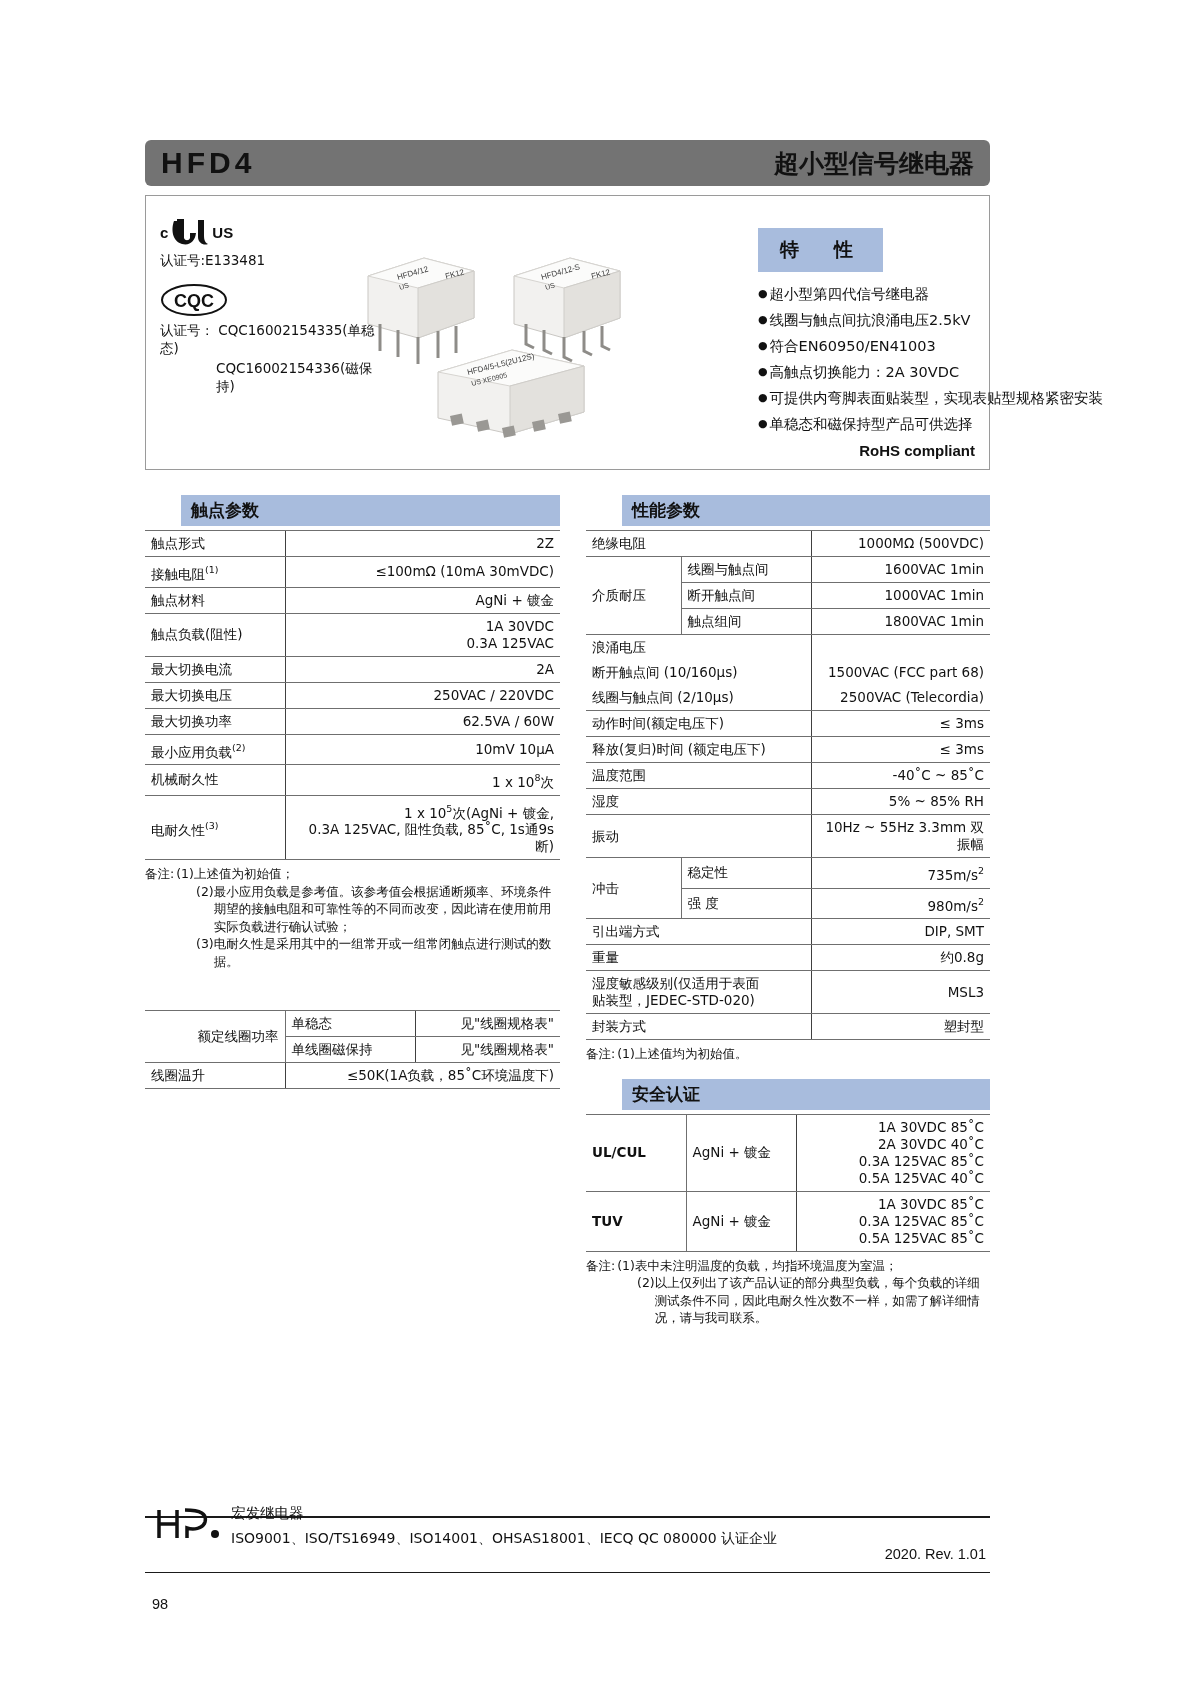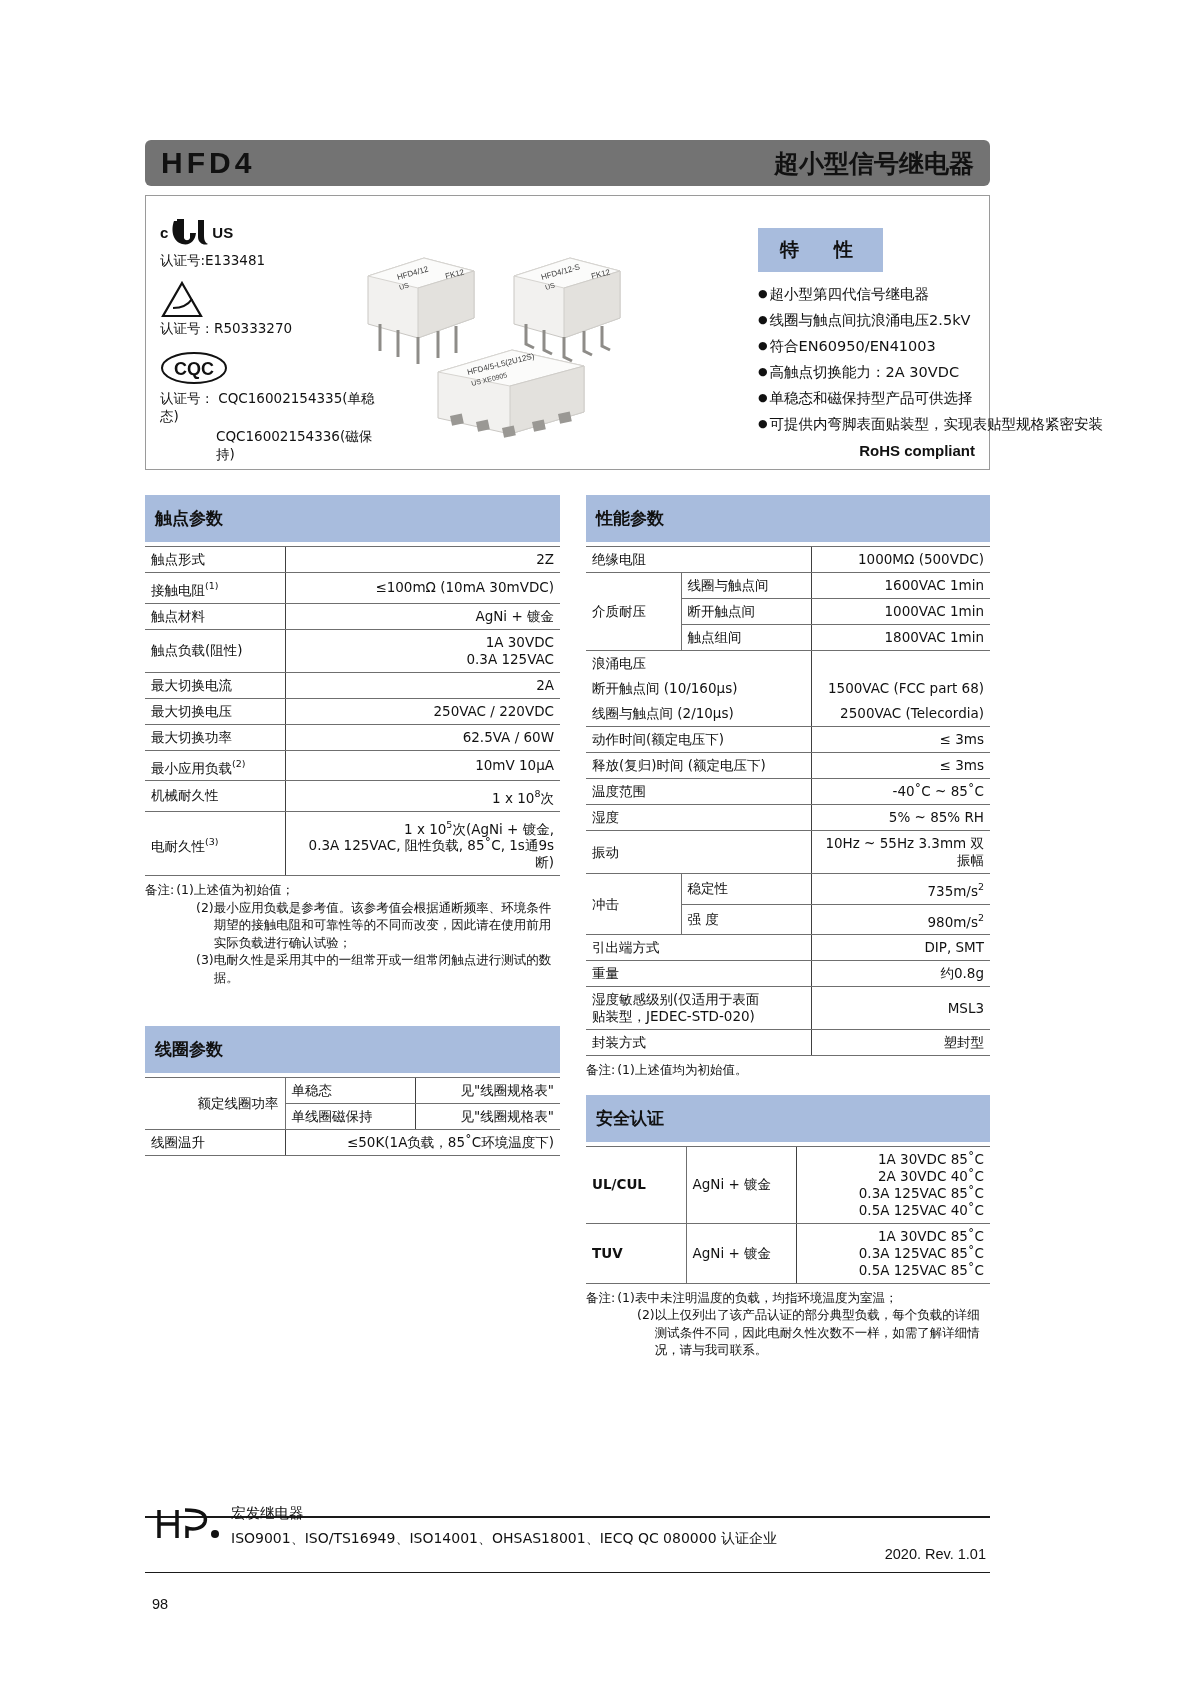--- a/index.html
+++ b/index.html
@@ -66,22 +66,23 @@
   }
   .feat-item .dot { font-size:11px; vertical-align:2px; margin-right:2px;}
   .rohs {
     position:absolute; right:14px; bottom:10px;
     font-size:15px; font-weight:bold;
   }
 
   
   .sec-head {
     background:#a8bcdd; font-size:17px; font-weight:bold;
-    padding:12px 10px; color:#111;
-    font-family:"DejaVu Sans","Liberation Sans",sans-serif;
+    padding:4px 10px; color:#111;
+    font-family:"DejaVu Sans","Liberation Sans",sans-serif;
+    margin-left:36px;
   }
 
   
   table.spec {
     width:100%; border-collapse:collapse; margin-top:4px;
     font-size:13.5px;
     font-family:"DejaVu Sans","Liberation Sans",sans-serif;
   }
   table.spec td {
     border-top:1px solid #6f6f6f;
@@ -153,29 +154,20 @@
               <path d="M4 4 C 1 12, 2 24, 12 27 C 20 29, 25 24, 26 16 L 20 16 L 20 21 C 19 24, 15 24, 14 21 L 14 4 Z" fill="#111"></path>
               <path d="M28 3 L 28 20 C 28 26, 34 29, 38 27 C 34 25, 34 21, 34 17 L 34 3 Z" fill="#111"></path>
               <path d="M7 2 L 14 2 L 14 5 L 7 5 Z" fill="#111"></path>
             </svg>
           </span>
           <span style="font-size:15px;">US</span>
         </div>
         <div class="cert-num">认证号:E133481</div>
       </div>
 
-      <div class="cert-block tri-mark">
-        <div class="cert-mark">
-          <svg width="44" height="38" viewBox="0 0 44 38">
-            <path d="M22 2 L 41 35 L 3 35 Z" fill="none" stroke="#111" stroke-width="2.2"></path>
-            <path d="M13 27 C 22 27, 28 24, 32 18" fill="none" stroke="#111" stroke-width="2.2"></path>
-          </svg>
-        </div>
-        <div class="cert-num">认证号：R50333270</div>
-      </div>
 
       <div class="cert-block cqc-mark">
         <div class="cert-mark">
           <svg width="68" height="36" viewBox="0 0 68 36">
             <ellipse cx="34" cy="18" rx="32" ry="15" fill="none" stroke="#111" stroke-width="2"></ellipse>
             <text x="34" y="25" font-size="18" font-family="Liberation Sans, sans-serif" font-weight="bold" text-anchor="middle" fill="#111">CQC</text>
           </svg>
         </div>
         <div class="cert-num-2">认证号： CQC16002154335(单稳态)</div>
         <div class="cert-num-2" style="padding-left:56px;">CQC16002154336(磁保持)</div>
@@ -234,22 +226,22 @@
       </svg>
     </div>
 
     <div class="features">
       <div class="feat-head">特　性</div>
       <div class="feat-list">
         <div class="feat-item"><span class="dot">●</span><span>超小型第四代信号继电器</span></div>
         <div class="feat-item"><span class="dot">●</span><span>线圈与触点间抗浪涌电压2.5kV</span></div>
         <div class="feat-item"><span class="dot">●</span><span>符合EN60950/EN41003</span></div>
         <div class="feat-item"><span class="dot">●</span><span>高触点切换能力：2A 30VDC</span></div>
+        <div class="feat-item"><span class="dot">●</span><span>可提供内弯脚表面贴装型，实现表贴型规格紧密安装</span></div>
         <div class="feat-item"><span class="dot">●</span><span>单稳态和磁保持型产品可供选择</span></div>
-        <div class="feat-item"><span class="dot">●</span><span>可提供内弯脚表面贴装型，实现表贴型规格紧密安装</span></div>
       </div>
     </div>
 
     <div class="rohs">RoHS compliant</div>
   </div>
 
   <div class="col-left">
 
     <div class="sec-head">触点参数</div>
     <table class="spec">
@@ -313,21 +305,20 @@
         <span class="nnum">(2)</span>
         <span class="ntxt">最小应用负载是参考值。该参考值会根据通断频率、环境条件期望的接触电阻和可靠性等的不同而改变，因此请在使用前用实际负载进行确认试验；</span>
       </div>
       <div class="nrow indent">
         <span class="nnum">(3)</span>
         <span class="ntxt">电耐久性是采用其中的一组常开或一组常闭触点进行测试的数据。</span>
       </div>
     </div>
 
     <div class="coil-sec">
-      <div class="sec-head">线圈参数</div>
       <table class="spec">
         <tbody>
             <tr>
           <td class="lbl" style="width:140px;text-align:right;" rowspan="2">额定线圈功率</td>
           <td class="mid" style="width:130px;">单稳态</td>
           <td class="val sep">见"线圈规格表"</td>
         </tr>
         <tr>
           <td class="mid">单线圈磁保持</td>
           <td class="val sep">见"线圈规格表"</td>

